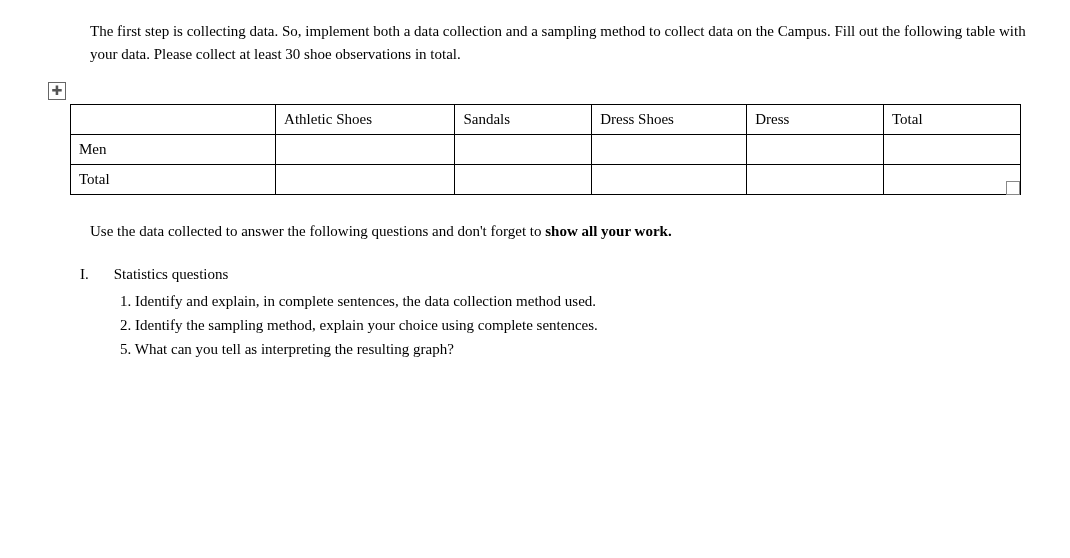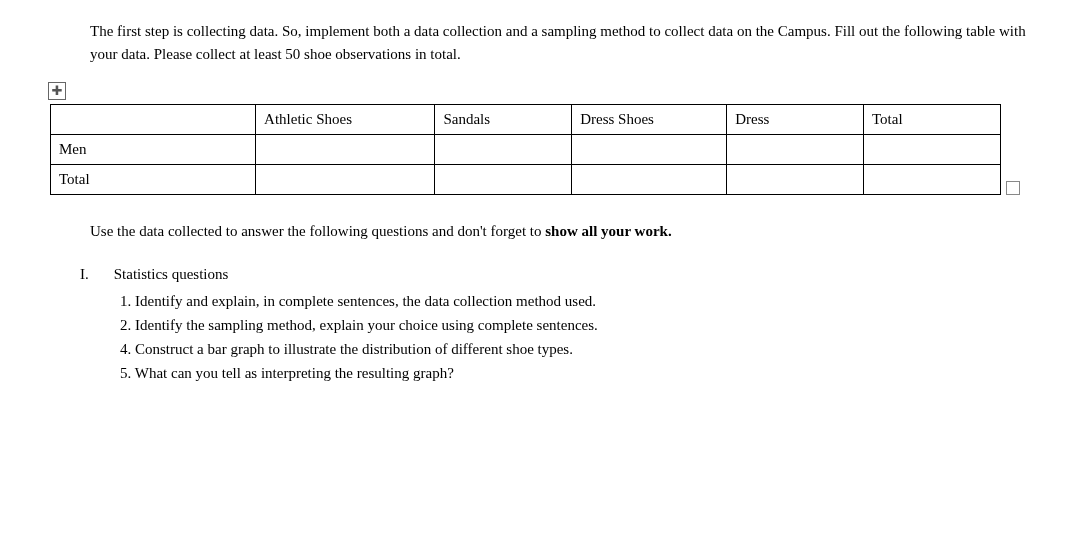--- a/index.html
+++ b/index.html
@@ -25,20 +25,21 @@
     }
 
     .table-container {
       margin-left: 20px;
       margin-bottom: 20px;
     }
 
     table {
       border-collapse: collapse;
       width: 98%;
+      margin-left: 20px;
     }
 
     table td, table th {
       border: 1px solid #000;
       padding: 4px 8px;
       min-width: 80px;
       height: 30px;
     }
 
     .header-row td {
@@ -115,21 +116,21 @@
       height: 14px;
       border: 1px solid #888;
       background: #fff;
       cursor: se-resize;
     }
   </style>
 </head>
 <body>
 
 <div class="intro-text">
-  <span>The first step is collecting data. So, implement both a data collection and a sampling method to collect data on the Campus.  Fill out the following table with your data. Please collect at least 50 shoe observations in total.</span>
+  <span>The first step is collecting data. So, implement both a data collection and a sampling method to collect data on the Campus.  Fill out the following table with your data. Please collect at least 30 shoe observations in total.</span>
 </div>
 
 <div style="padding-left: 18px; margin-bottom: 4px;">
   <span style="display:inline-block; border:1px solid #666; width:18px; height:18px; text-align:center; line-height:16px; cursor:move; font-size:13px; color:#555; vertical-align:middle;">✚</span>
 </div>
 
 <div class="table-container">
   <div class="table-wrapper">
     <table>
       <thead>
@@ -174,22 +175,19 @@
     <li>
       <span class="roman-label">I.</span>
       <span>Statistics questions</span>
       <ol class="sub-list">
         <li data-num="1">
           <span>Identify and explain, in complete sentences, the data collection method used.</span>
         </li>
         <li data-num="2">
           <span>Identify the sampling method, explain your choice using complete sentences.</span>
         </li>
-        <li data-num="4">
-          <span>Construct a bar graph to illustrate the distribution of different shoe types.</span>
-        </li>
         <li data-num="5">
           <span>What can you tell as interpreting the resulting graph?</span>
         </li>
       </ol>
     </li>
   </ol>
 </div>
 
 </body></html>

